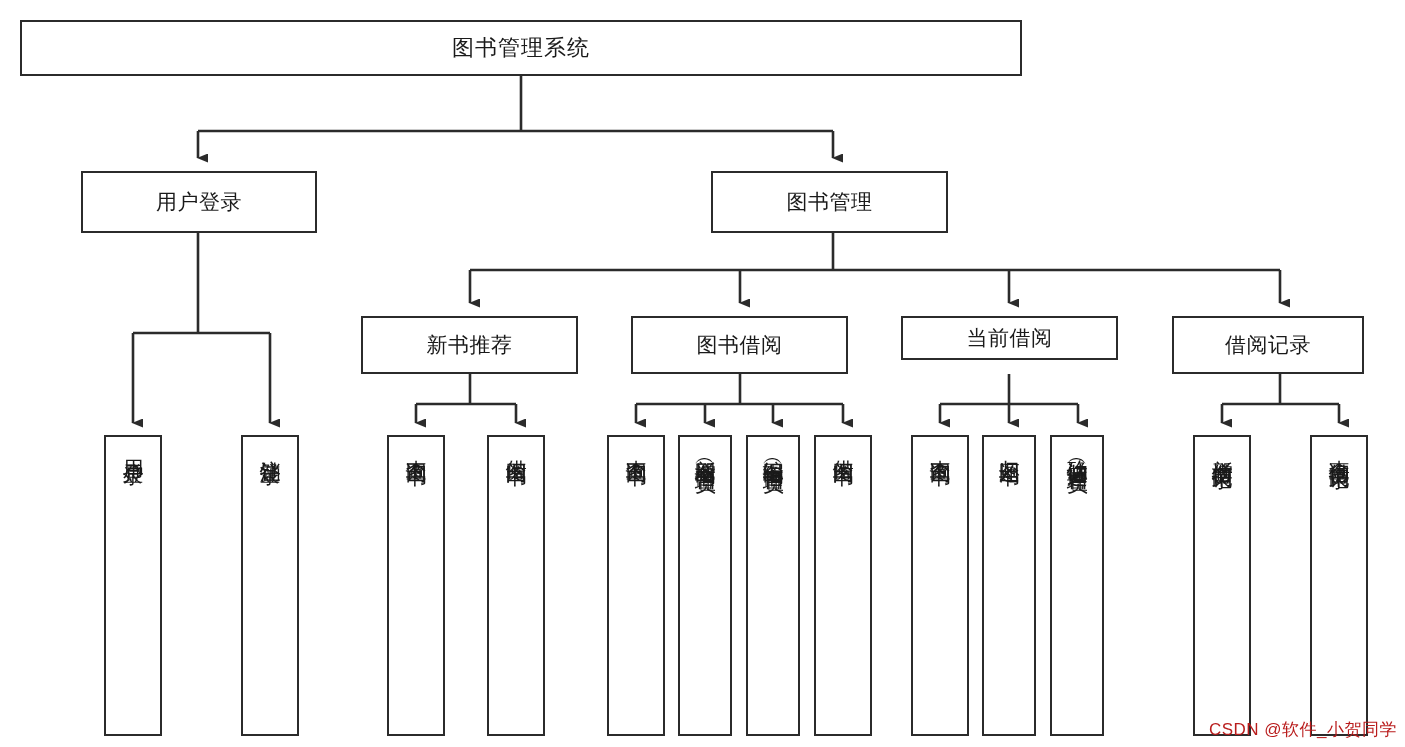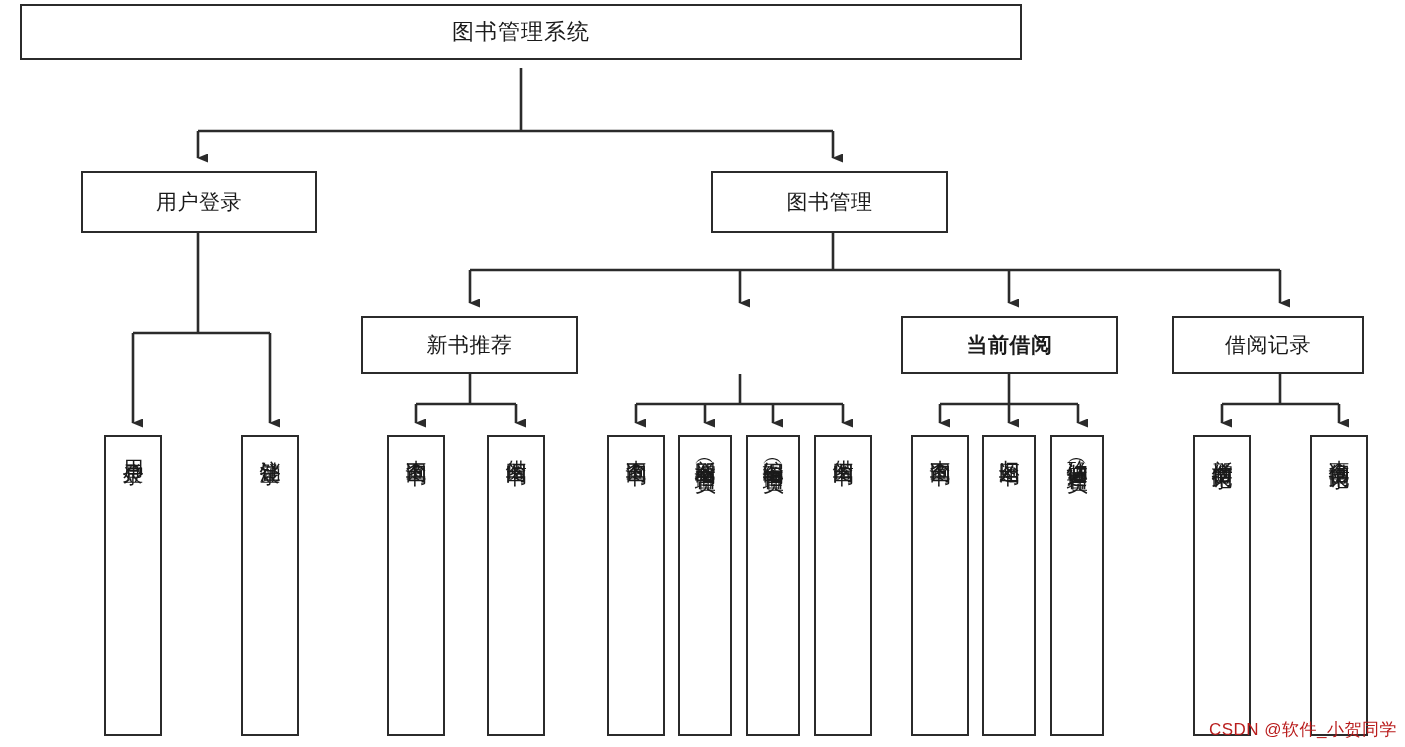--- a/index.html
+++ b/index.html
@@ -124,38 +124,41 @@
       <path d="M1009,404 L1009,423" marker-end="url(#arrowhead)"></path>
       <path d="M1078,404 L1078,423" marker-end="url(#arrowhead)"></path>
 
       <path d="M1280,374 L1280,404"></path>
       <path d="M1222,404 L1339,404"></path>
       <path d="M1222,404 L1222,423" marker-end="url(#arrowhead)"></path>
       <path d="M1339,404 L1339,423" marker-end="url(#arrowhead)"></path>
     </g>
   </svg>
 
-  <div class="node root horiz" style="left:20px; top:4px; width:1002px; height:56px;">
+  <div class="node root horiz" style="left:20px; top:20px; width:1002px; height:56px;">
     <span class="node-label">图书管理系统</span>
   </div>
 
   <div class="node horiz" style="left:81px; top:171px; width:236px; height:62px;">
     <span class="node-label">用户登录</span>
   </div>
 
   <div class="node horiz" style="left:361px; top:316px; width:217px; height:58px;">
     <span class="node-label">新书推荐</span>
   </div>
 
   <div class="node horiz" style="left:711px; top:171px; width:237px; height:62px;">
     <span class="node-label">图书管理</span>
   </div>
 
-
-  <div class="node horiz" style="left:901px; top:316px; width:217px; height:58px;font-weight:bold;">
+  <div class="node horiz" style="left:631px; top:316px; width:217px; height:58px;">
+    <span class="node-label">图书借阅</span>
+  </div>
+
+  <div class="node horiz" style="left:901px; top:316px; width:217px; height:44px;">
     <span class="node-label">当前借阅</span>
   </div>
 
   <div class="node horiz" style="left:1172px; top:316px; width:192px; height:58px;">
     <span class="node-label">借阅记录</span>
   </div>
 
   <div class="node vert" style="left:104px; top:435px; width:58px; height:301px;">
     <span class="node-label">用户登录</span>
   </div>

